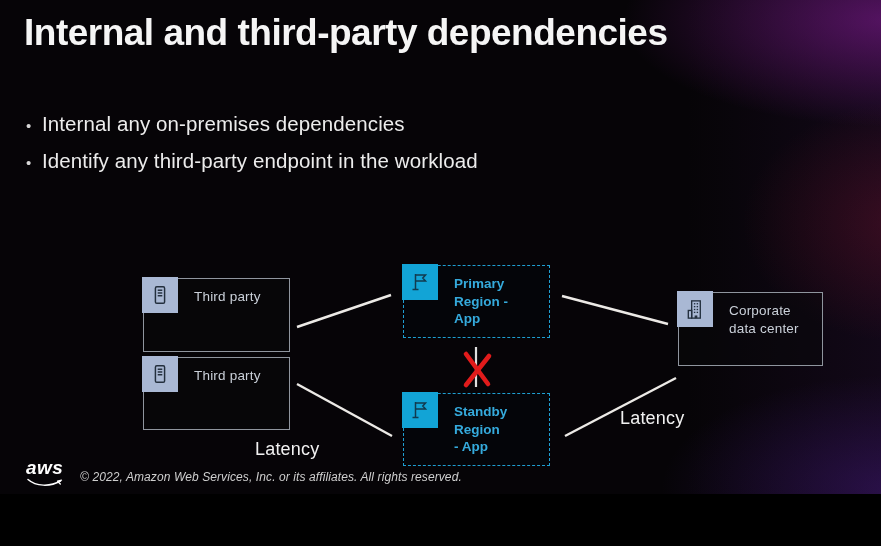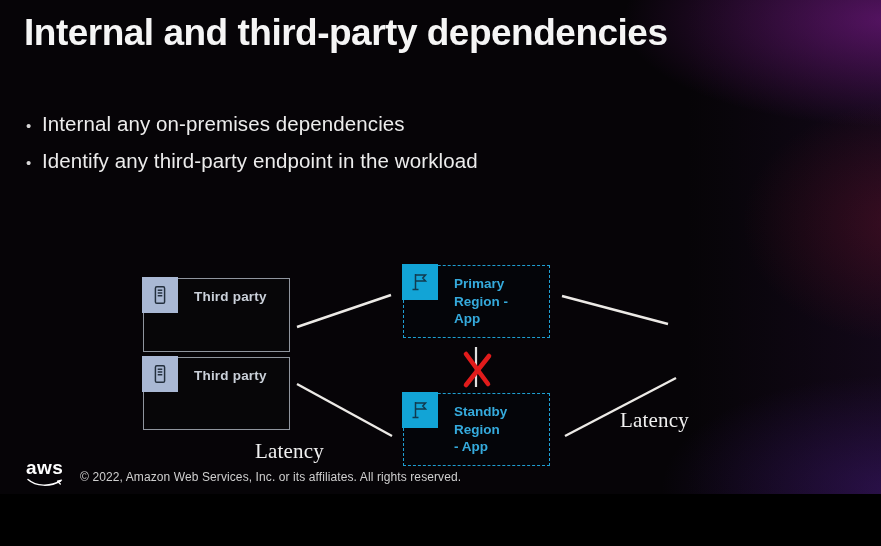--- a/index.html
+++ b/index.html
@@ -46,29 +46,29 @@
   .icon-sq{
     position:absolute;top:-2px;left:-2px;width:36px;height:36px;
     display:flex;align-items:center;justify-content:center;
   }
   .icon-sq.gray-bg{background:var(--icon_bg,#a9b8d4);}
   .icon-sq.cyan-bg{background:var(--flag_bg,#12a4d6);}
   .node-label{
     position:absolute;left:50px;top:9px;
     font-size:13.5px;line-height:1.3;white-space:pre-line;width:96px;
   }
-  .node.gray .node-label{color:#cad0d9;font-weight:700;letter-spacing:0.2px;}
+  .node.gray .node-label{color:#cad0d9;font-weight:400;letter-spacing:0.2px;}
   .node.region .node-label{color:var(--region_accent,#35aadc);font-weight:700;}
   .diagram-label{
-    position:absolute;color:#f1f1f1;font-size:21px;letter-spacing:0.2px;font-family:Liberation Serif, serif;
+    position:absolute;color:#f1f1f1;font-size:18px;letter-spacing:0.2px;
   }
   .latency-left{left:255px;top:439px;}
   .same-endpoint{left:213px;top:477px;}
   .latency-right{left:620px;top:408px;}
-  .footer{position:absolute;left:0;bottom:0;width:100%;height:40px;}
+  .footer{position:absolute;left:0;bottom:0;width:100%;height:40px;font-style:italic;}
   .aws-logo{position:absolute;left:26px;top:6px;width:40px;color:#fff;}
   .aws-logo .aws-word{
     font-size:19px;font-weight:700;letter-spacing:0.5px;line-height:0.8;
     display:block;color:#fff;
   }
   .copyright{
     position:absolute;left:80px;top:16px;
     font-size:12px;color:#cfcfcf;letter-spacing:0.1px;
   }
 </style>
@@ -145,20 +145,40 @@
         <svg width="24" height="24" viewBox="0 0 24 24" fill="none" stroke="#123a4e" stroke-width="1.5">
           <line x1="7.5" y1="4" x2="7.5" y2="19.5"></line>
           <path d="M7.5 5 H17.5 L14.8 8 L17.5 11 H7.5"></path>
           <line x1="4.5" y1="19.5" x2="10.5" y2="19.5"></line>
         </svg>
       </span>
       <span class="node-label">Primary Region -
 App</span>
     </div>
 
+    <div class="node gray" style="left:678px;top:292px;width:145px;height:74px;">
+      <span class="icon-sq gray-bg">
+        <svg width="23" height="23" viewBox="0 0 24 24" fill="none" stroke="#232f3e" stroke-width="1.4">
+          <rect x="8" y="3" width="9" height="18"></rect>
+          <rect x="4.5" y="13" width="3.5" height="8"></rect>
+          <line x1="10.3" y1="6" x2="11.8" y2="6"></line>  
+            <line x1="13.2" y1="6" x2="14.7" y2="6"></line>
+          <line x1="10.3" y1="9" x2="11.8" y2="9"></line>  
+            <line x1="13.2" y1="9" x2="14.7" y2="9"></line>
+          <line x1="10.3" y1="12" x2="11.8" y2="12"></line> 
+            <line x1="13.2" y1="12" x2="14.7" y2="12"></line>
+          <line x1="10.3" y1="15" x2="11.8" y2="15"></line> 
+            <line x1="13.2" y1="15" x2="14.7" y2="15"></line>
+          <line x1="11.8" y1="21" x2="11.8" y2="18.2"></line>
+            <line x1="13.2" y1="21" x2="13.2" y2="18.2"></line>
+        </svg>
+      </span>
+      <span class="node-label">Corporate
+data center</span>
+    </div>
 
     <div class="diagram-label latency-left">Latency</div>
     <div class="diagram-label latency-right">Latency</div>
   </div>
 
   <div class="footer">
     <span class="aws-logo">
       <span class="aws-word">aws</span>
       <svg width="38" height="11" viewBox="0 0 38 11">
         <path d="M2 1.5 C 10 8.5, 24 9, 34.5 3" stroke="#ffffff" stroke-width="1.5" fill="none" stroke-linecap="round"></path>

